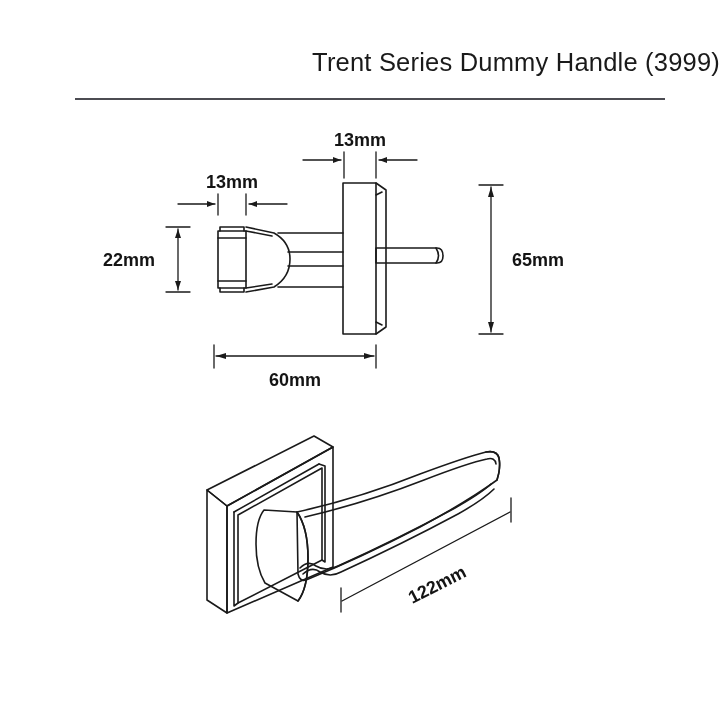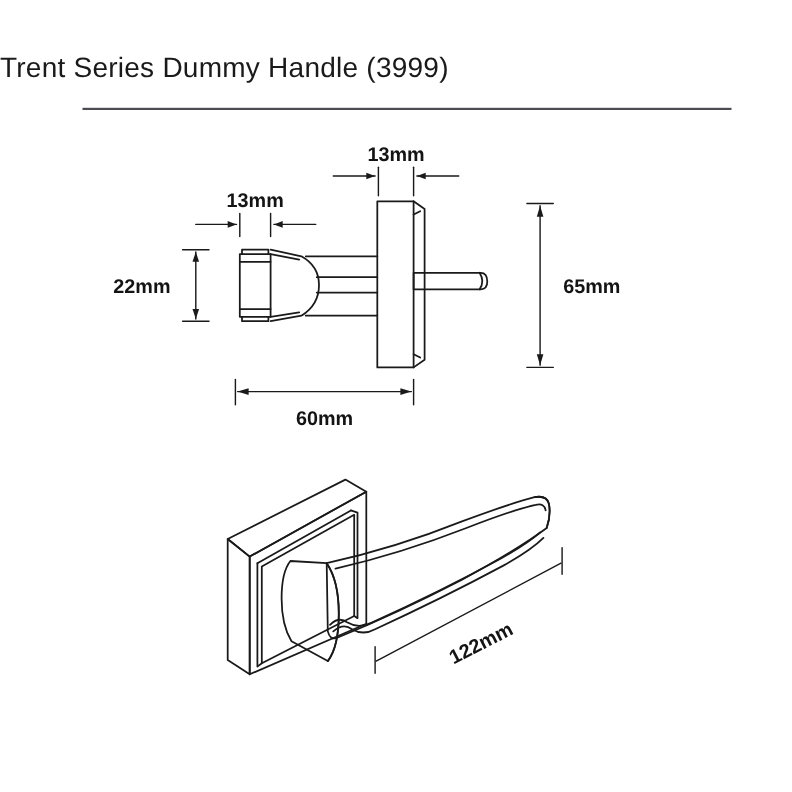--- a/index.html
+++ b/index.html
@@ -18,21 +18,21 @@
     position: relative;
     width: 720px;
     height: 720px;
     background: #ffffff;
   }
   #title-block {
     position: absolute;
     left: 0;
     top: 48px;
     width: 720px;
-    text-align: left;
+    text-align: right;
   }
   #page-title {
     font-size: 25.5px;
     font-weight: 400;
     letter-spacing: 0.2px;
     color: #1a1a1a;
     line-height: 1.1;
     white-space: nowrap;
   }
   #title-rule {

